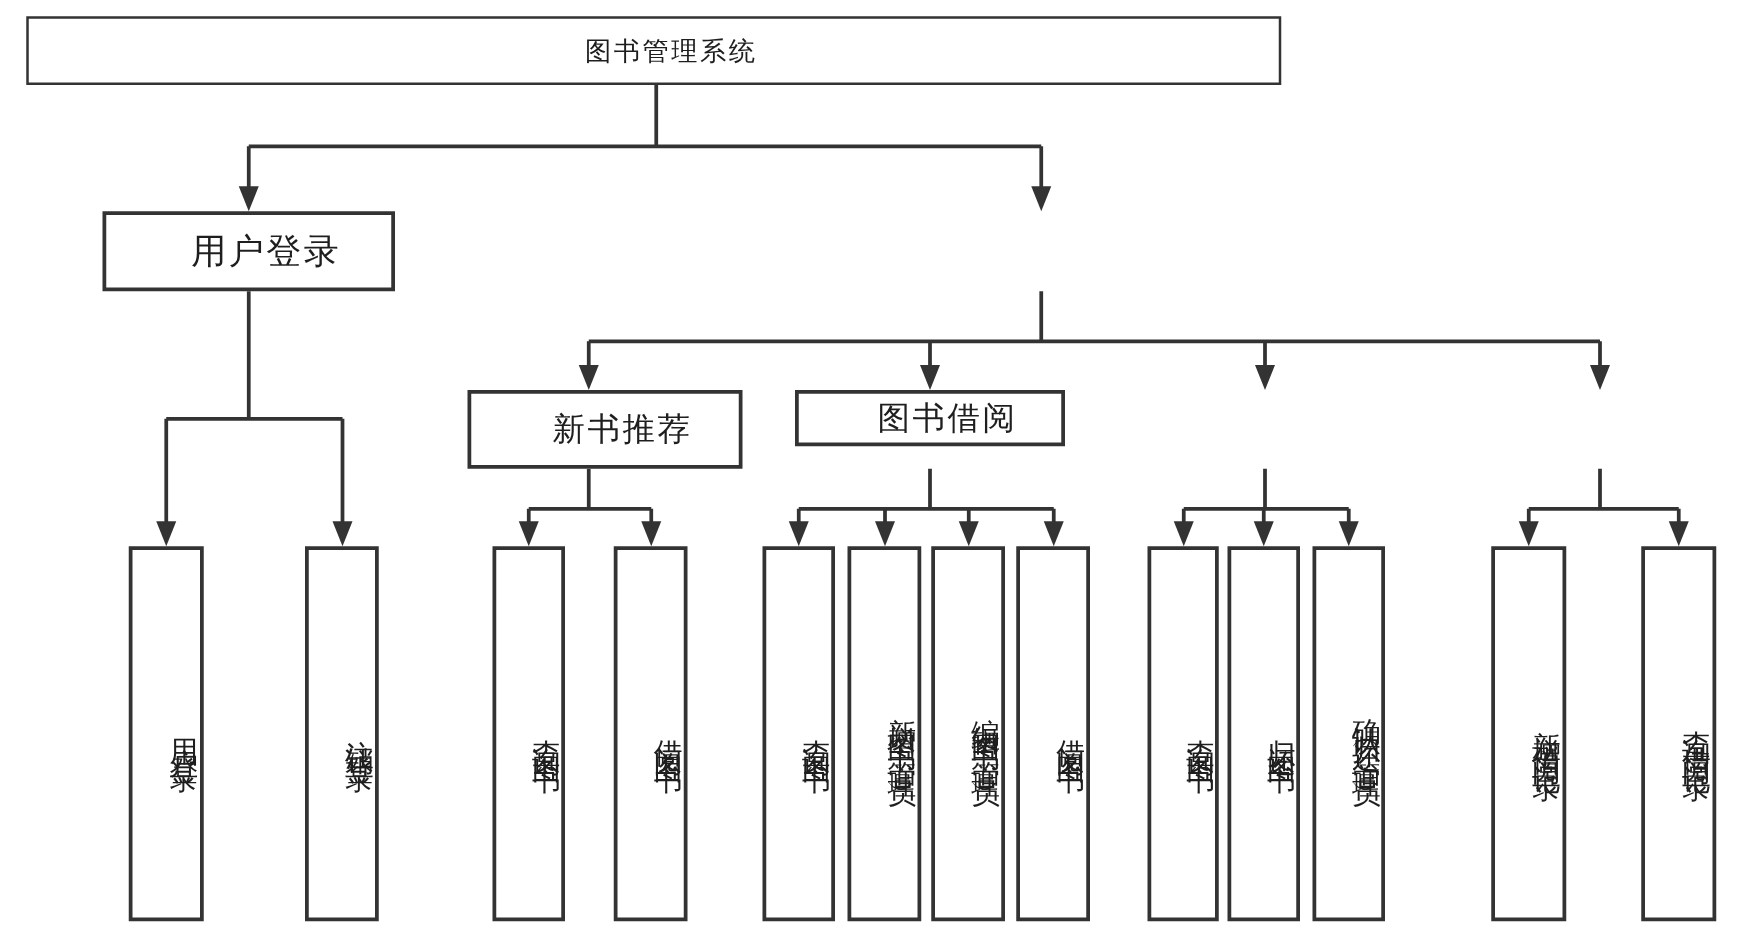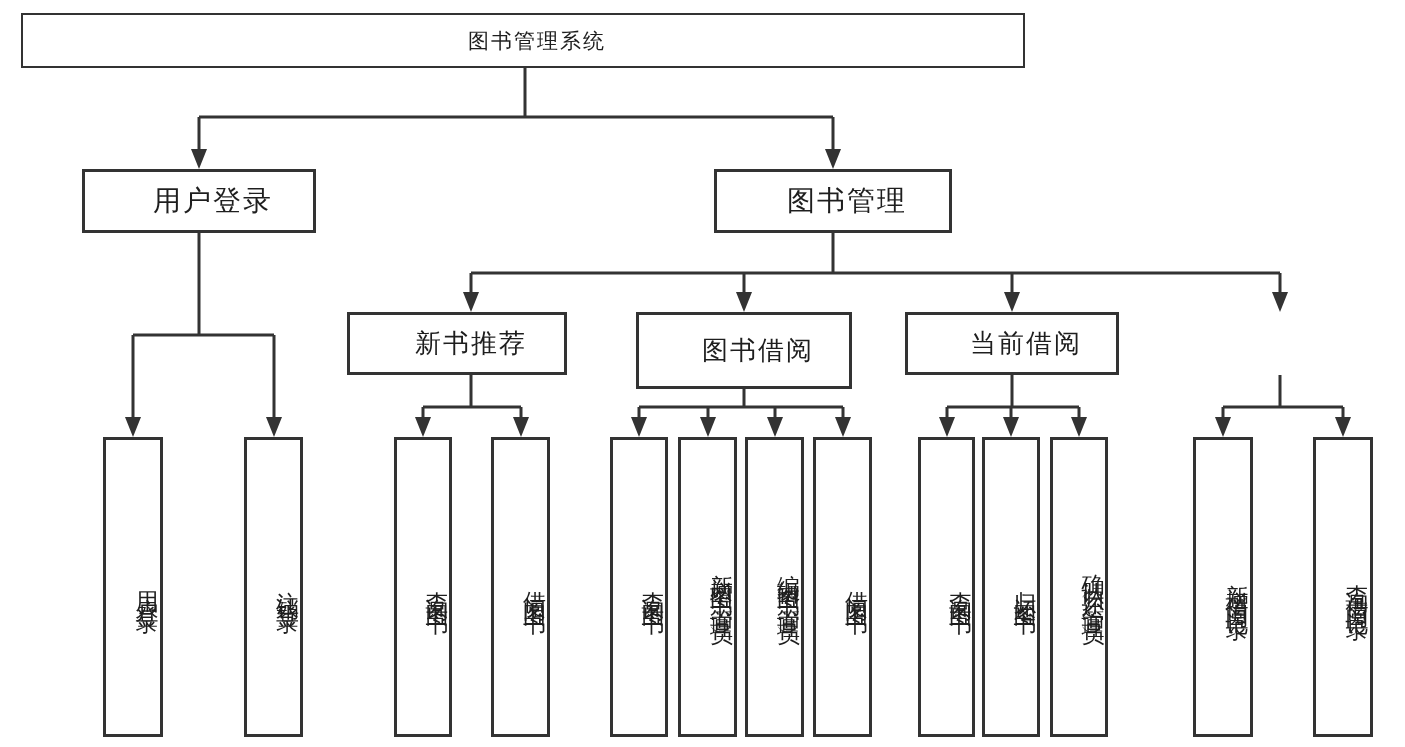--- a/index.html
+++ b/index.html
@@ -89,32 +89,26 @@
     </g>
   </svg>
 
   <div class="node root" style="left:21px;top:13px;width:1004px;height:55px">
     <span>图书管理系统</span>
   </div>
 
   <div class="node lvl2" style="left:82px;top:169px;width:234px;height:64px">
     <span>用户登录</span>
   </div>
-  <div class="node lvl2" style="left:714px;top:169px;width:238px;height:64px">
-    <span>图书管理</span>
-  </div>
 
-  <div class="node lvl3" style="left:347px;top:312px;width:220px;height:63px">
+  <div class="node lvl3" style="left:374px;top:312px;width:220px;height:63px">
     <span>新书推荐</span>
   </div>
-  <div class="node lvl3" style="left:636px;top:312px;width:216px;height:77px">
+  <div class="node lvl3" style="left:636px;top:312px;width:216px;height:45px">
     <span>图书借阅</span>
-  </div>
-  <div class="node lvl3" style="left:905px;top:312px;width:214px;height:63px">
-    <span>当前借阅</span>
   </div>
 
   <div class="node leaf" style="left:103px;top:437px;width:60px;height:300px">
     <span>用户登录</span>
   </div>
   <div class="node leaf" style="left:244px;top:437px;width:59px;height:300px">
     <span>注销登录</span>
   </div>
 
   <div class="node leaf" style="left:394px;top:437px;width:58px;height:300px">

